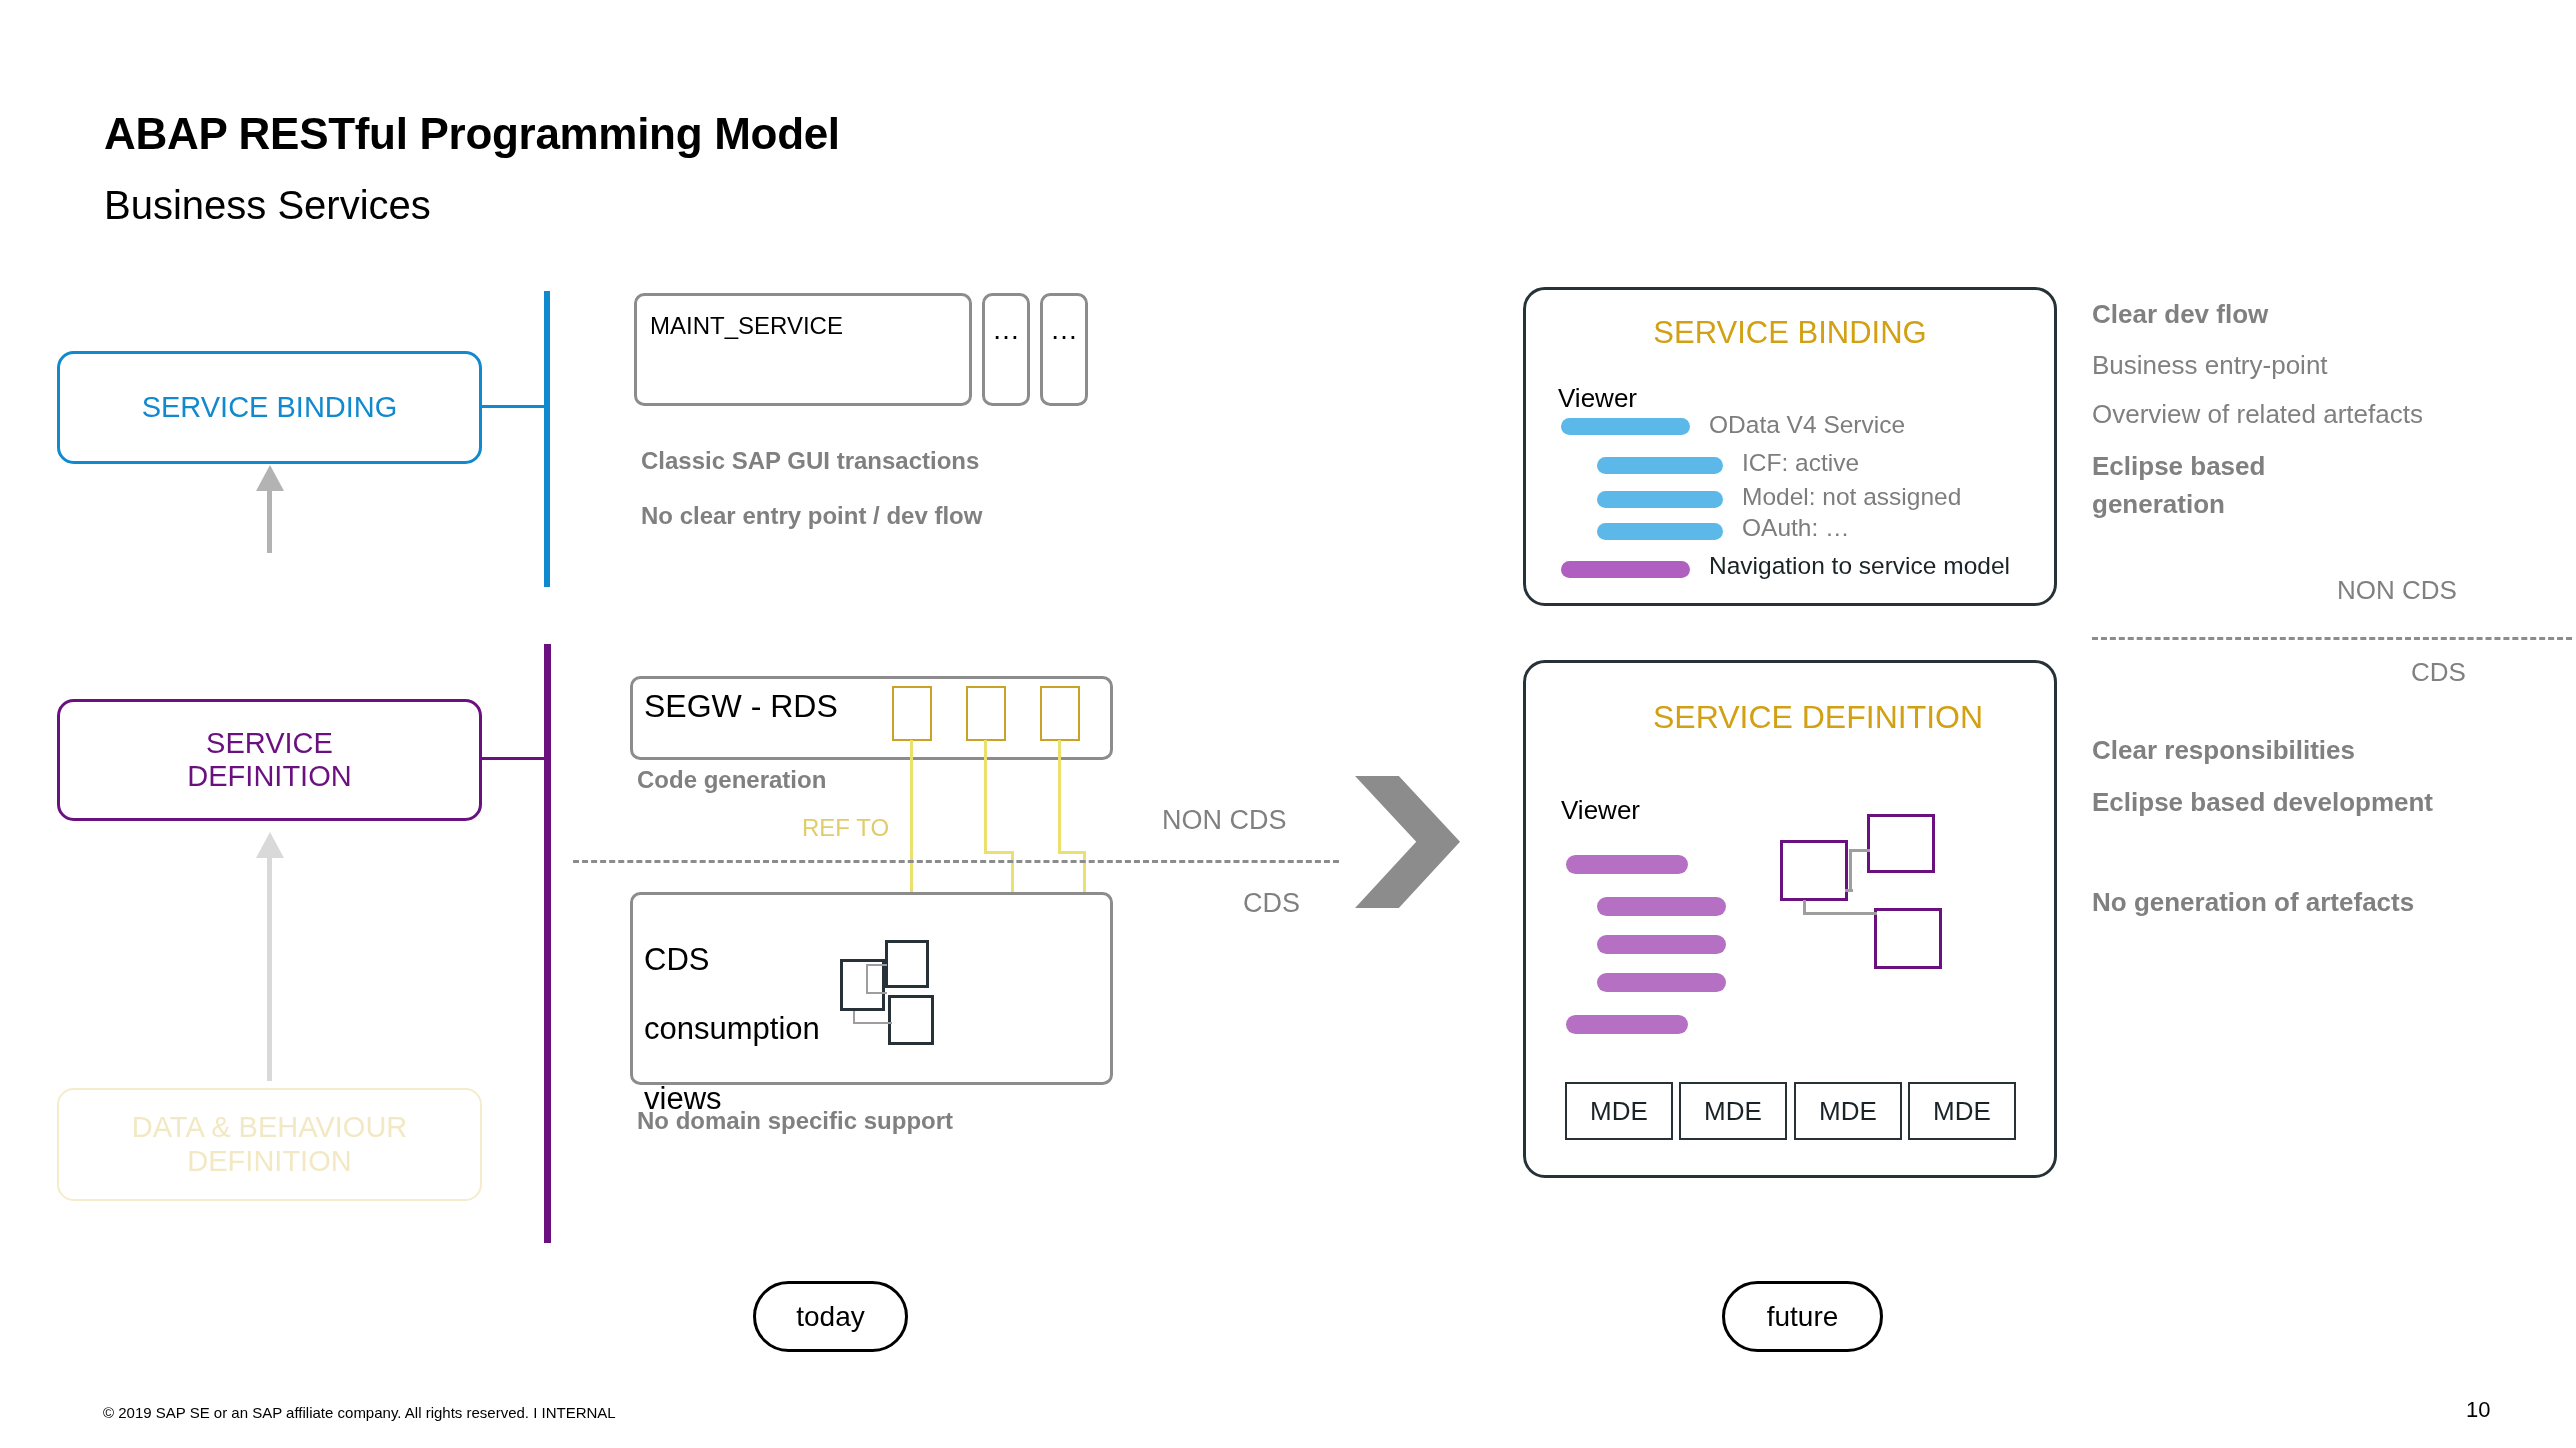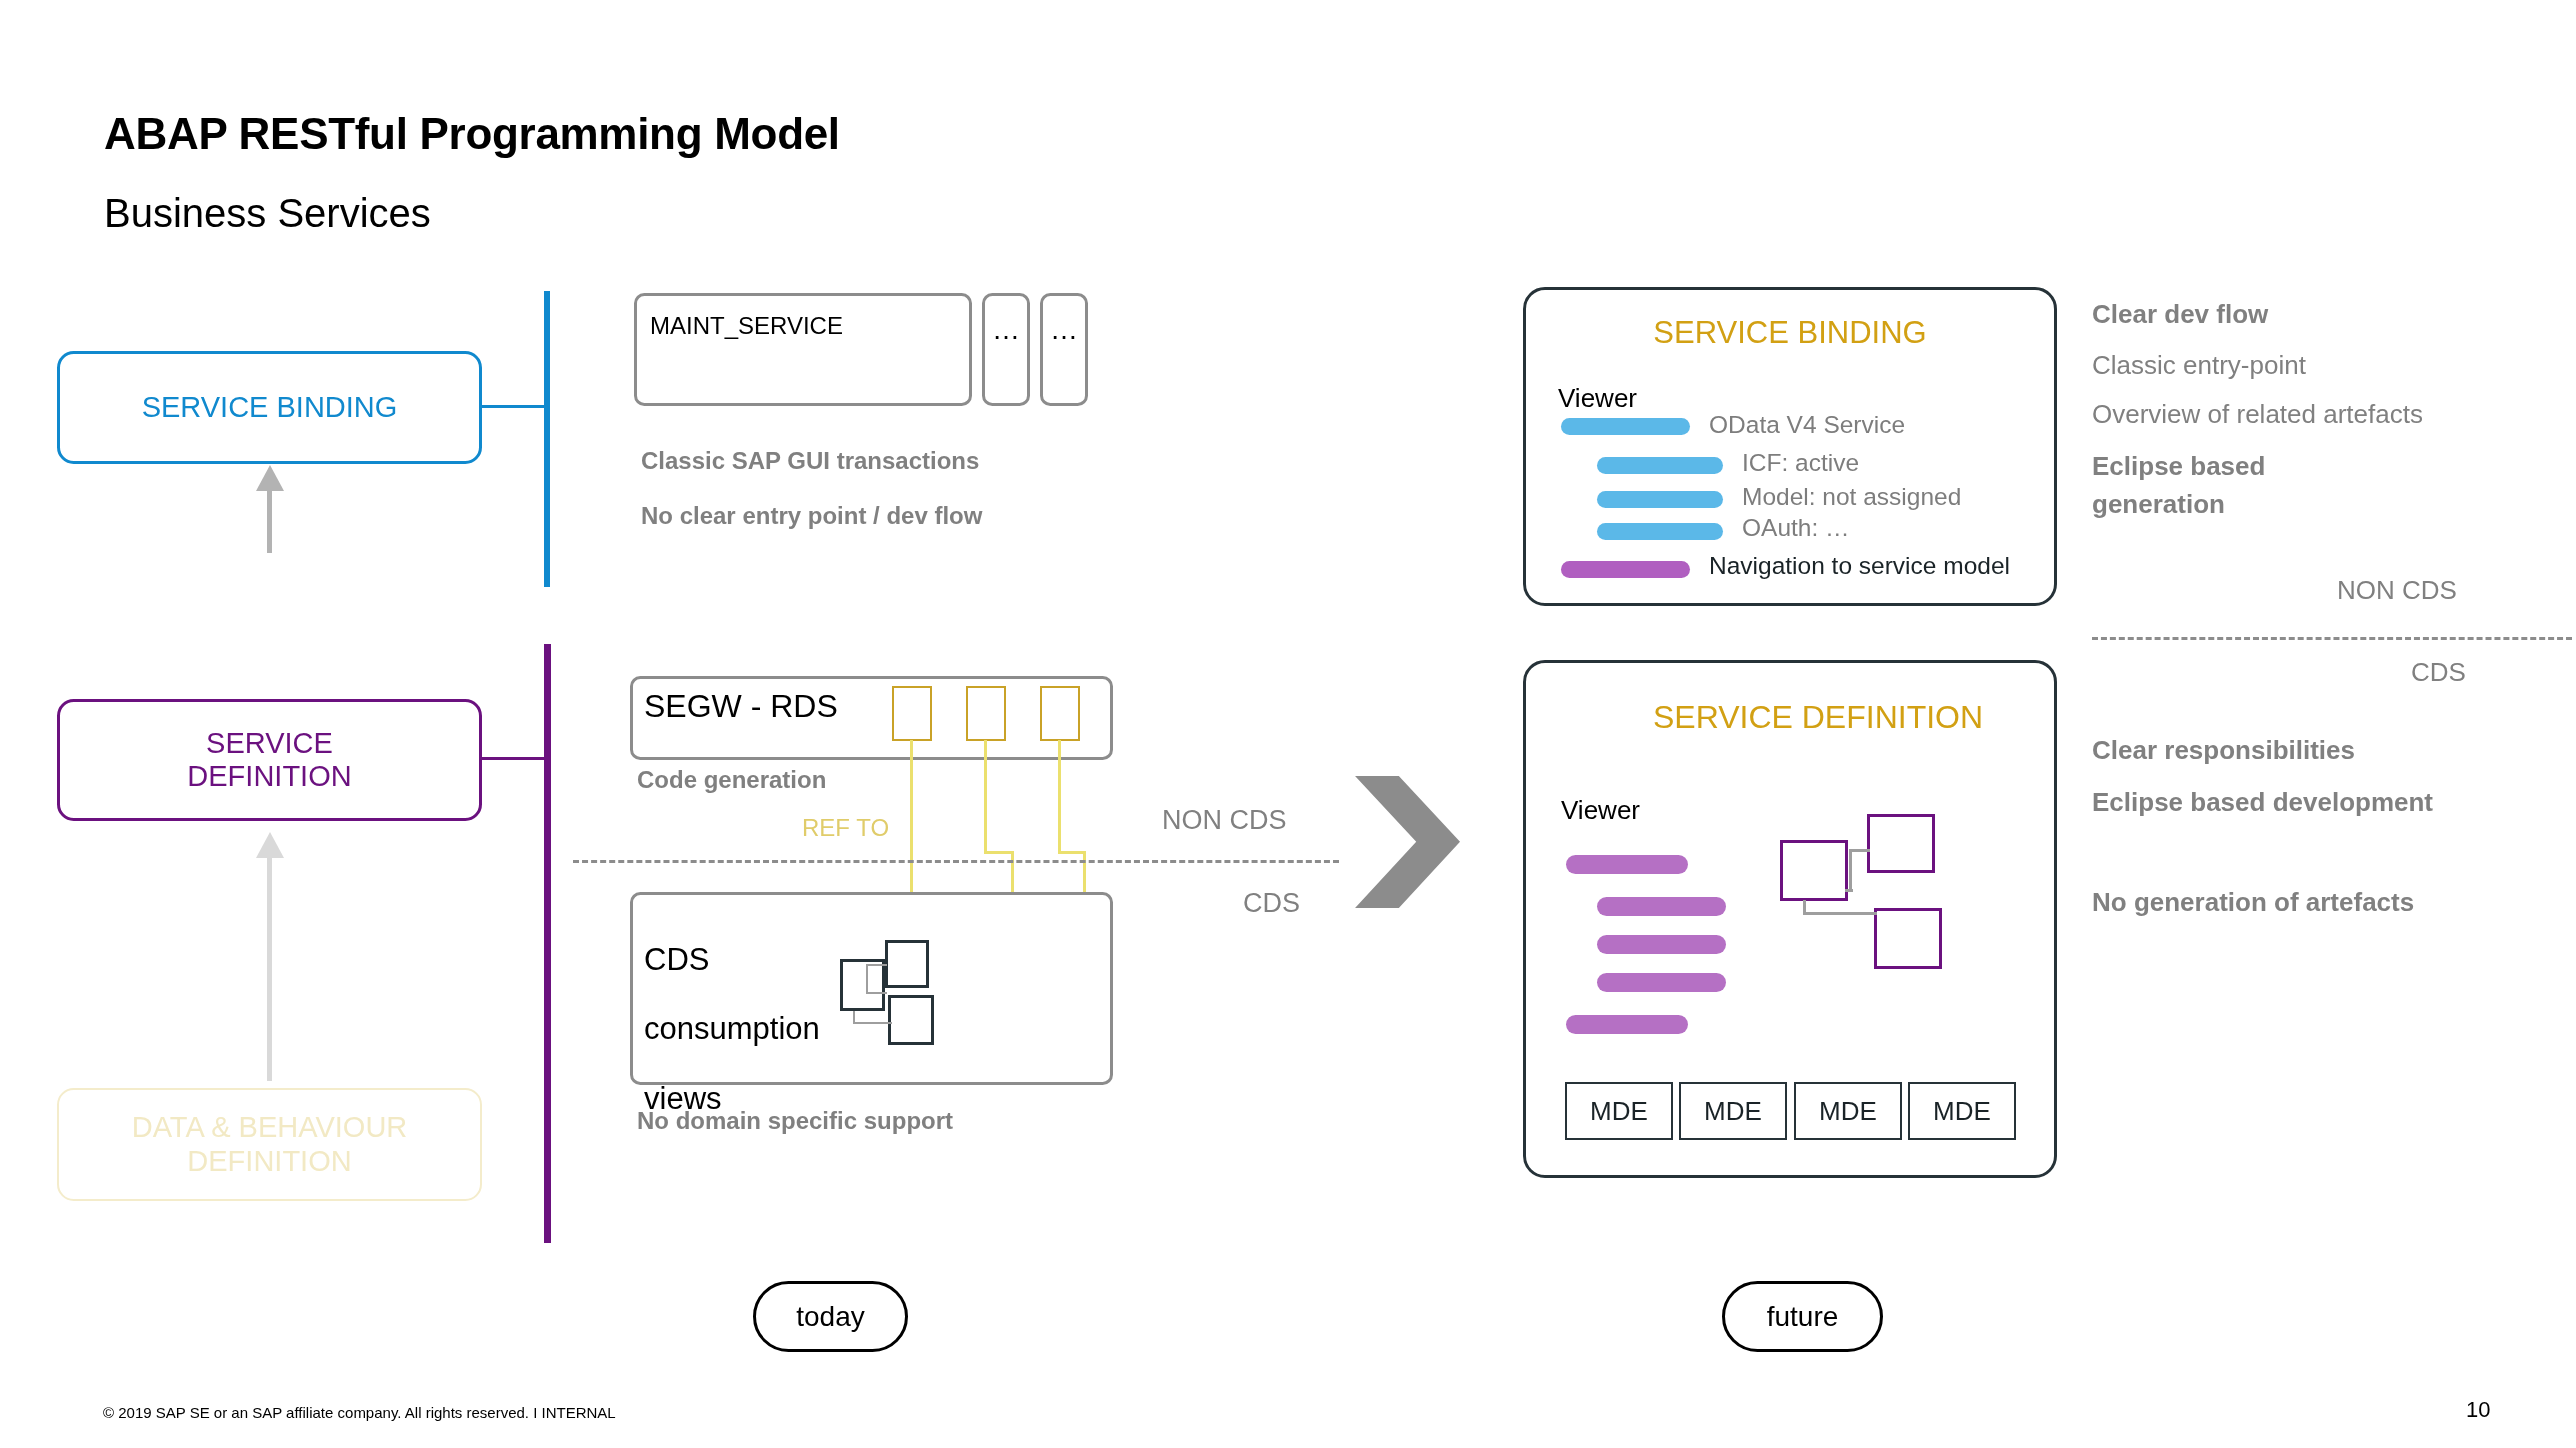--- a/index.html
+++ b/index.html
@@ -4,21 +4,21 @@
 <style>
   html,body{margin:0;padding:0;}
   body{
     width:2576px;height:1449px;background:#ffffff;position:relative;
     font-family:"Liberation Sans", sans-serif;overflow:hidden;
   }
   .abs{position:absolute;}
 
   
   #title-main{left:104px;top:109px;font-size:44px;font-weight:bold;color:#000;letter-spacing:-0.3px;white-space:nowrap;}
-  #title-sub{left:104px;top:183px;font-size:40px;font-weight:normal;color:#000;white-space:nowrap;margin-top:8px;}
+  #title-sub{left:104px;top:183px;font-size:40px;font-weight:normal;color:#000;white-space:nowrap;}
 
   
   .stage{
     border-radius:16.7px;display:flex;align-items:center;justify-content:center;
     text-align:center;line-height:1.15;box-sizing:border-box;
   }
   #stage-binding{
     left:57px;top:351px;width:425px;height:113px;
     border:3.2px solid #1089CE;color:#1089CE;font-size:29px;
   }
@@ -245,21 +245,21 @@
 <div class="abs bar bar-blue" style="left:1597px;top:491px;width:126px;"></div>
 <div class="abs vb-txt" style="left:1742px;top:483px;">Model: not assigned</div>
 
 <div class="abs bar bar-blue" style="left:1597px;top:523px;width:126px;"></div>
 <div class="abs vb-txt" style="left:1742px;top:514px;">OAuth: …</div>
 
 <div class="abs bar bar-purple" style="left:1561px;top:561px;width:129px;"></div>
 <div class="abs vb-txt-dark" style="left:1709px;top:552px;">Navigation to service model</div>
 
 <div class="abs ann ann-b" style="left:2092px;top:299px;text-align:right;">Clear dev flow</div>
-<div class="abs ann" style="left:2092px;top:350px;">Classic entry-point</div>
+<div class="abs ann" style="left:2092px;top:350px;">Business entry-point</div>
 <div class="abs ann" style="left:2092px;top:399px;">Overview of related artefacts</div>
 <div class="abs ann ann-b" style="left:2092px;top:451px;">Eclipse based</div>
 <div class="abs ann ann-b" style="left:2092px;top:489px;">generation</div>
 
 <div class="abs ann" style="left:2337px;top:575px;">NON CDS</div>
 <div class="abs" id="dash-right"></div>
 <div class="abs ann" style="left:2411px;top:657px;">CDS</div>
 
 <div class="abs card" id="card-definition"></div>
 <div class="abs" id="card-definition-title">SERVICE DEFINITION</div>

